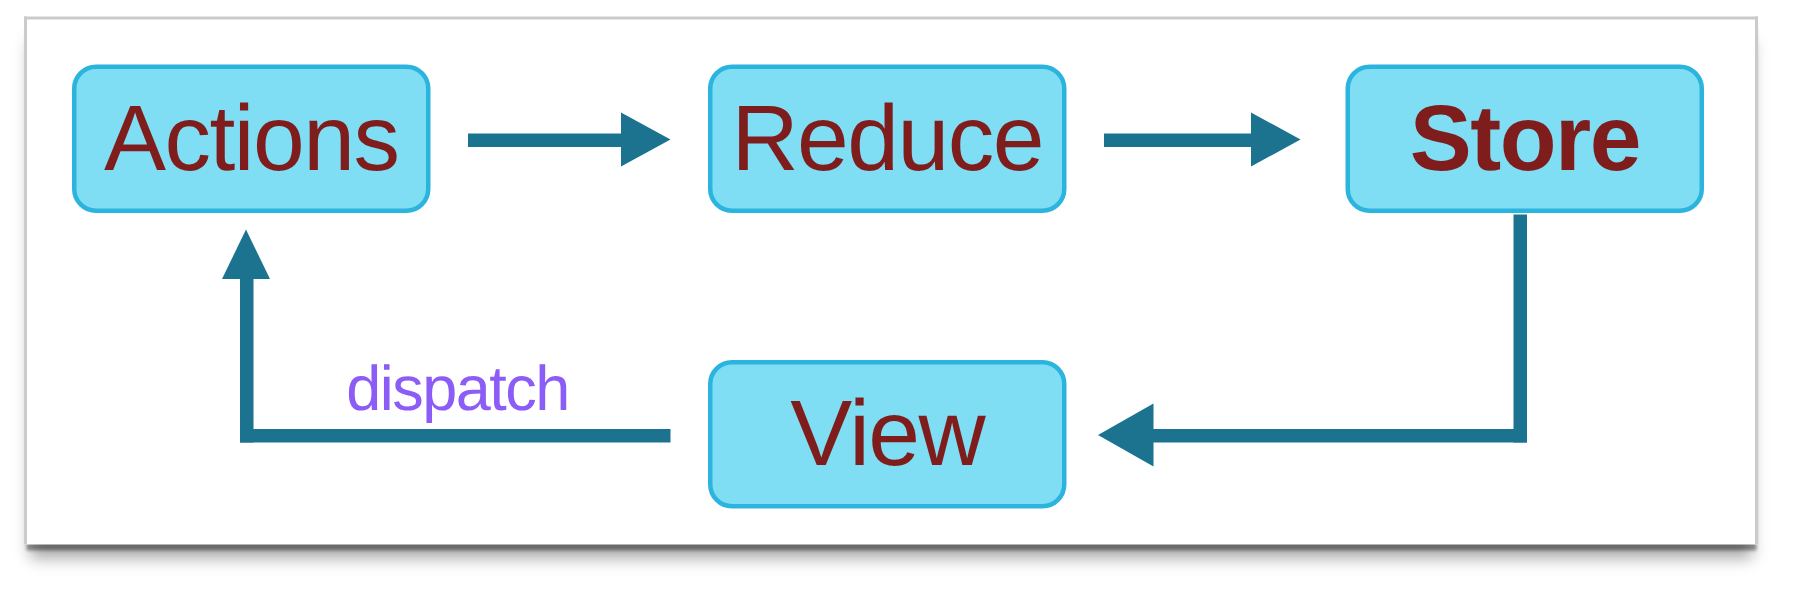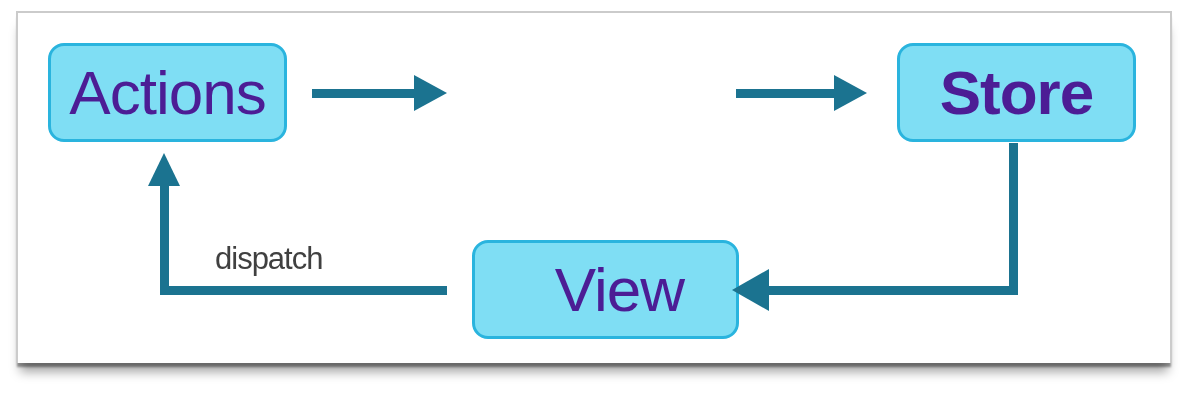--- a/index.html
+++ b/index.html
@@ -32,26 +32,26 @@
     height: 93px;
     background: #7fdef4;
     border: 3px solid #2ab4de;
     border-radius: 16px;
     display: flex;
     align-items: center;
     justify-content: center;
     font-size: 62px;
     font-weight: 300;
     letter-spacing: -1px;
-    color: #4c1d95;
+    color: #7f1d1d;
   }
   .node-actions { left: 48px;  top: 43px; }
   .node-reduce  { left: 472px; top: 43px; }
   .node-store   { left: 897px; top: 43px; font-weight: bold; }
-  .node-view    { left: 472px; top: 240px; padding-left: 28px; }
+  .node-view    { left: 472px; top: 240px; }
 
   .shaft-h {
     position: absolute;
     height: 9px;
     background: #1b7390;
   }
   .shaft-v {
     position: absolute;
     width: 9px;
     background: #1b7390;
@@ -72,38 +72,42 @@
     border-right: 37px solid #1b7390;
   }
   .tri-up {
     border-left: 16px solid transparent;
     border-right: 16px solid transparent;
     border-bottom: 33px solid #1b7390;
   }
   .edge-label {
     position: absolute;
     width: 180px;
-    font-size: 31px;
+    text-align: center;
+    font-size: 42px;
     font-weight: 300;
     letter-spacing: -1px;
-    color: #404040;
+    color: #8b5cf6;
     line-height: 36px;
   }
   .label-dispatch  { left: 215px; top: 241px; }
   .label-subscribe { left: 800px; top: 240px; }
 </style>
 </head>
 <body>
 
 <div class="canvas">
 
   <div class="card"></div>
 
   <div class="node node-actions">
     <span>Actions</span>
+  </div>
+  <div class="node node-reduce">
+    <span>Reduce</span>
   </div>
   <div class="node node-store">
     <span>Store</span>
   </div>
   <div class="node node-view">
     <span>View</span>
   </div>
 
   <div class="shaft-h" style="left:312px; top:89px; width:104px;"></div>
   <div class="tri tri-right" style="left:414px; top:75px;"></div>

